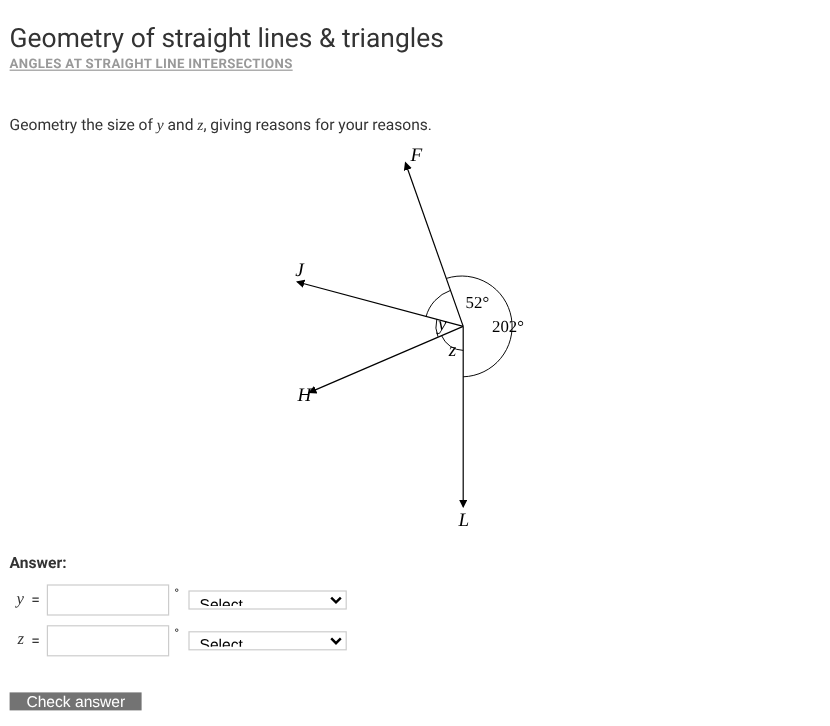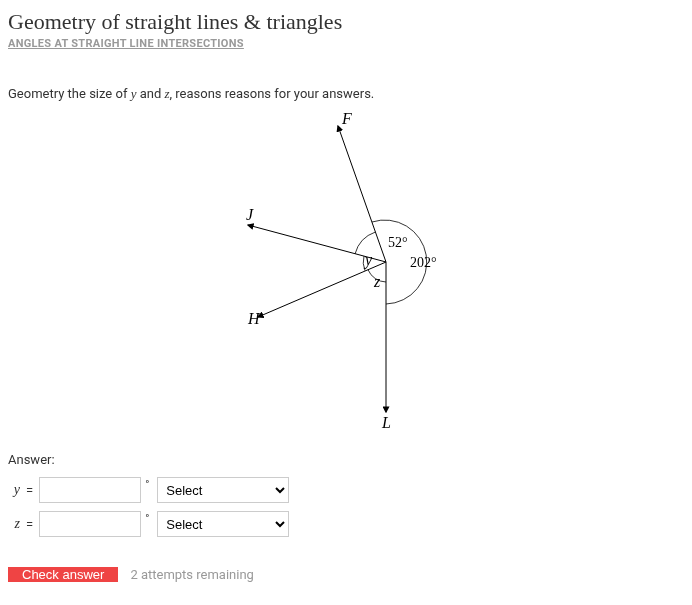--- a/index.html
+++ b/index.html
@@ -8,22 +8,21 @@
     padding: 8px;
     font-family: -apple-system, BlinkMacSystemFont, "Segoe UI", Roboto, Arial, sans-serif;
     color: #333;
     background: #fff;
     width: 692px;
   }
   .title {
     font-size: 22px;
     font-weight: 400;
     color: #333;
-    margin: 1px 0 2px 0;
-    font-family: Liberation Serif, serif;
+    margin: 12px 0 2px 0;
   }
   .subtitle {
     font-size: 11px;
     font-weight: 700;
     color: #999;
     letter-spacing: 0.3px;
     margin: 0 0 36px 0;
     text-decoration: underline;
   }
   .prompt {
@@ -33,45 +32,45 @@
   }
   .mi { font-family: "Times New Roman", serif; font-style: italic; }
   .diagram {
     display: block;
     margin: 10px auto 20px auto;
     width: 420px;
     height: 320px;
   }
   .dlabel { font-family: "Times New Roman", serif; font-style: italic; font-size: 16px; }
   .dnum { font-family: "Times New Roman", serif; font-size: 14px; }
-  .answer-hdr { font-size: 13px; font-weight: 400; margin: 12px 0 10px 0; }
+  .answer-hdr { font-size: 13px; font-weight: 700; margin: 12px 0 10px 0; }
   .row { display: flex; align-items: center; gap: 6px; margin-bottom: 8px; }
   .row .var { font-family: "Times New Roman", serif; font-style: italic; font-size: 14px; width: 12px; text-align: right; }
   .row .eq { font-size: 13px; }
   .row input[type=text] {
     width: 102px; height: 26px; border: 1px solid #ccc; padding: 2px 6px; font-size: 13px;
   }
   .row .deg { font-size: 11px; position: relative; top: -6px; margin-left: -2px; margin-right: 2px; }
   .row select {
-    width: 132px; height: 26px; border: 1px solid #ccc; background: #fff; font-size: 13px; padding: 2px 4px;
+    width: 132px; height: 16px; border: 1px solid #ccc; background: #fff; font-size: 13px; padding: 2px 4px;
   }
   .footer { margin-top: 30px; display: flex; align-items: center; gap: 12px; }
   .check-btn {
-    background: #ef4444; color: #fff; border: none; padding: 0 14px; font-size: 13px; cursor: pointer;
+    background: #737373; color: #fff; border: none; padding: 0 14px; font-size: 13px; cursor: pointer;
   }
   .attempts { color: #999; font-size: 13px; }
 </style>
 </head>
 <body>
 
 <h1 class="title">Geometry of straight lines &amp; triangles</h1>
 <div class="subtitle">ANGLES AT STRAIGHT LINE INTERSECTIONS</div>
 
 <div class="prompt">
-  <span>Geometry the size of </span><span class="mi">y</span><span> and </span><span class="mi">z</span><span>, reasons reasons for your answers.</span>
+  <span>Geometry the size of </span><span class="mi">y</span><span> and </span><span class="mi">z</span><span>, giving reasons for your reasons.</span>
 </div>
 
 <svg class="diagram" viewBox="0 0 420 320">
   <defs>
     <marker id="arrow" viewBox="0 0 10 10" refX="8" refY="5" markerWidth="7" markerHeight="7" orient="auto-start-reverse">
       <path d="M 0 0 L 10 5 L 0 10 z" fill="#000"></path>
     </marker>
   </defs>
 
   <line x1="250" y1="150" x2="202" y2="14" stroke="#000" stroke-width="1" marker-end="url(#arrow)"></line>
@@ -118,14 +117,13 @@
   <span class="eq">=</span>
   <input type="text" placeholder="" style="">
   <span class="deg">°</span>
   <select>
     <option>Select</option>
   </select>
 </div>
 
 <div class="footer">
   <button class="check-btn">Check answer</button>
-  <span class="attempts">2 attempts remaining</span>
 </div>
 
 </body></html>

